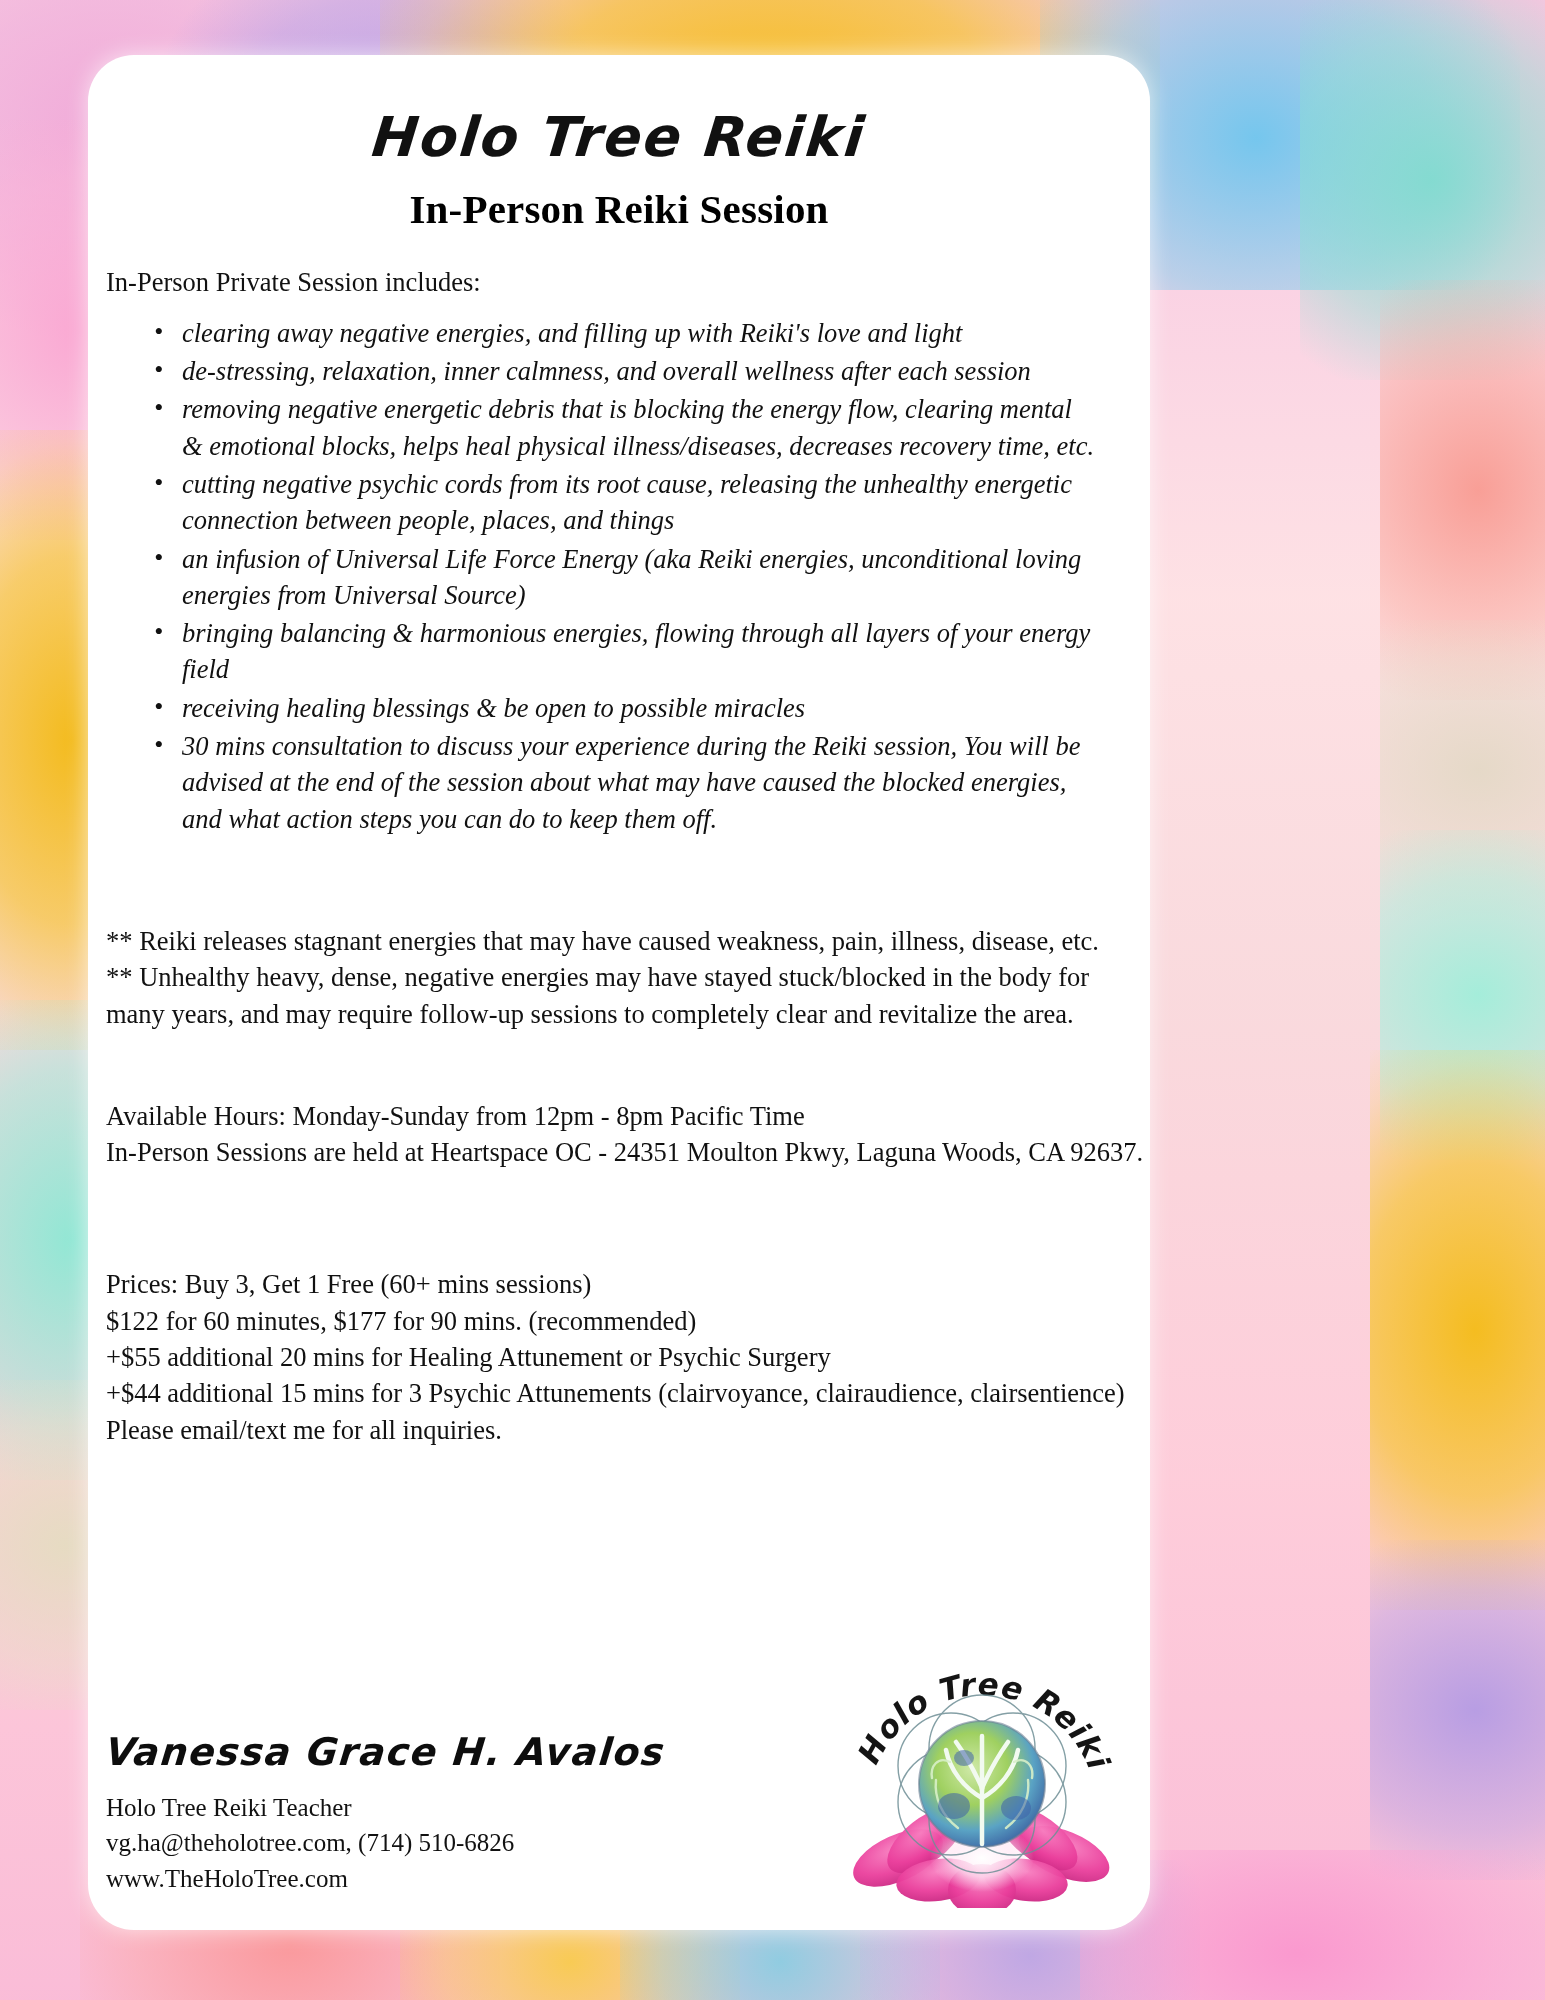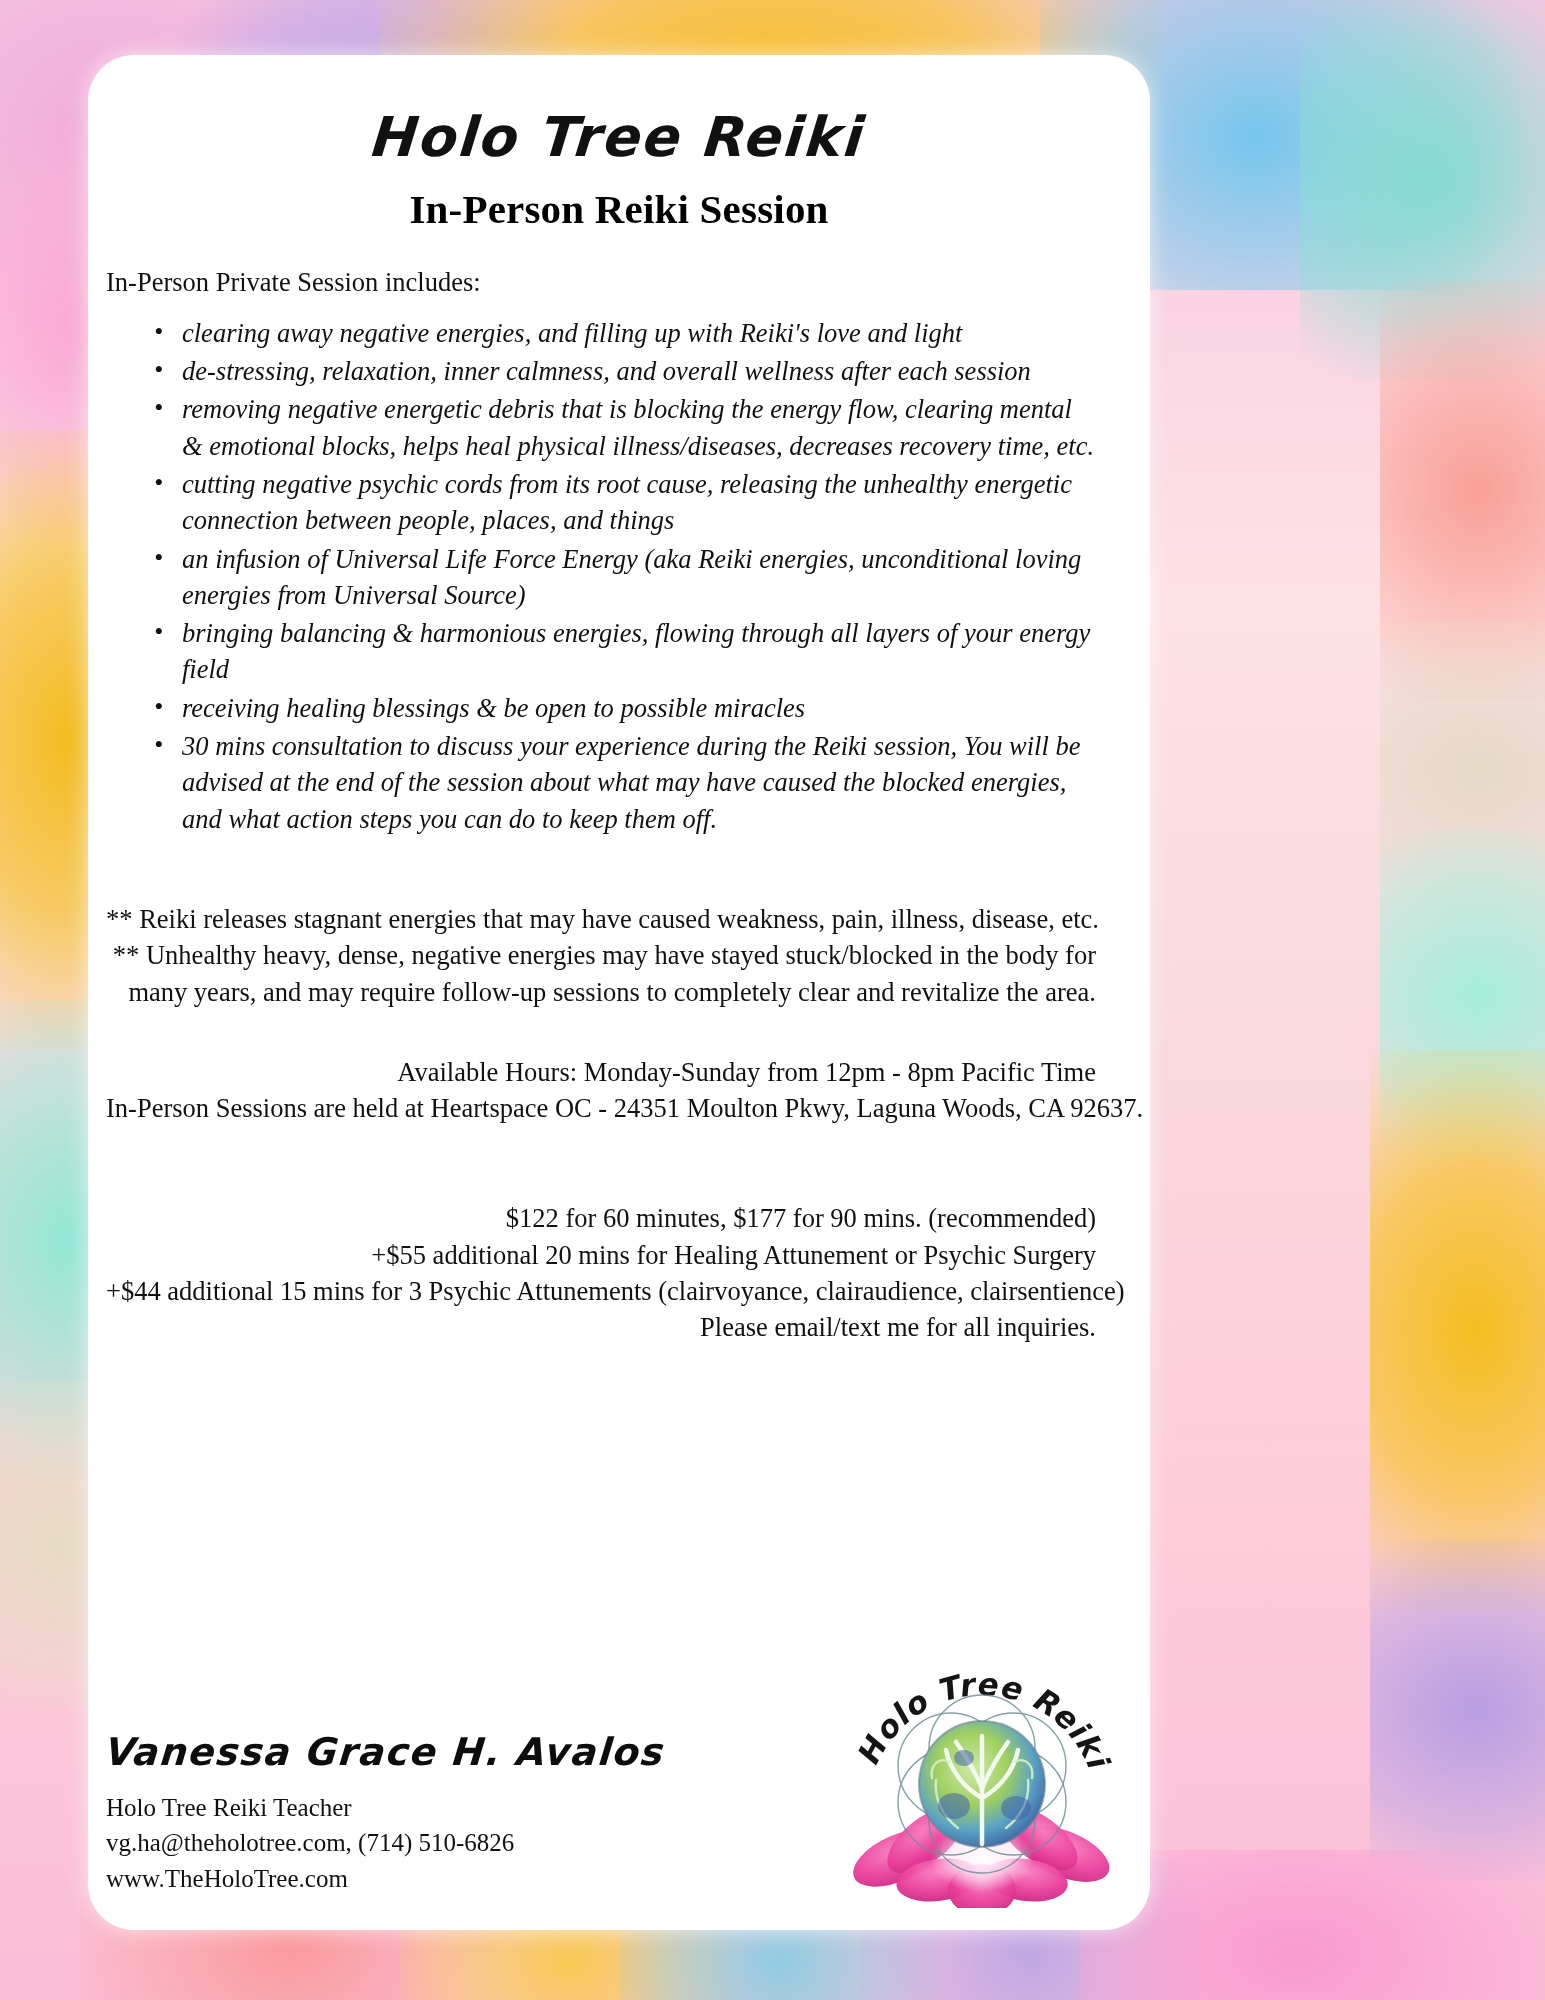--- a/index.html
+++ b/index.html
@@ -183,22 +183,21 @@
   ul.includes li::before {
     content: "\2022";
     position: absolute;
     left: 2px;
     top: -1px;
     font-size: 26px;
     color: #111111;
   }
 
   .para-block {
-    margin-top: 22px;
-    text-align: right;
+    margin-top: 44px;
   }
   .para-line {
     font-size: 26.5px;
     line-height: 1.37;
     color: #111111;
     white-space: nowrap;
   }
   .para-line.wrapline {
     white-space: normal;
   }
@@ -296,20 +295,21 @@
         <div class="gap-sm"></div>
 
         <div class="para-block">
           <div class="para-line">Available Hours:  Monday-Sunday from 12pm - 8pm Pacific Time</div>
           <div class="para-line">In-Person Sessions are held at Heartspace OC - 24351 Moulton Pkwy, Laguna Woods, CA 92637.</div>
         </div>
 
         <div class="gap-lg"></div>
 
         <div class="para-block">
+          <div class="para-line">Prices: Buy 3, Get 1 Free (60+ mins sessions)</div>
           <div class="para-line">$122 for 60 minutes, $177 for 90 mins. (recommended)</div>
           <div class="para-line">+$55 additional 20 mins for Healing Attunement or Psychic Surgery</div>
           <div class="para-line">+$44 additional 15 mins for 3 Psychic Attunements (clairvoyance, clairaudience, clairsentience)</div>
           <div class="para-line">Please email/text me for all inquiries.</div>
         </div>
 
       </div>
 
       <div class="footer-zone">
         <div class="sig-name">Vanessa Grace H. Avalos</div>

